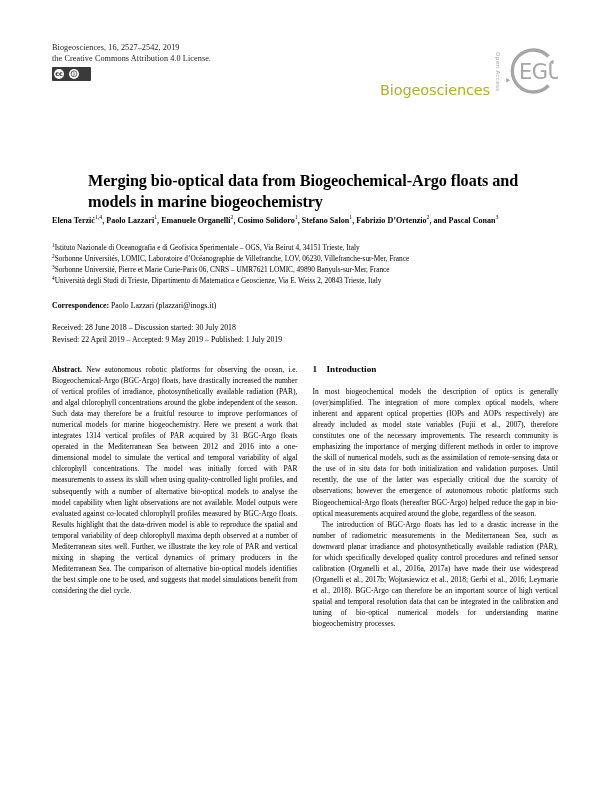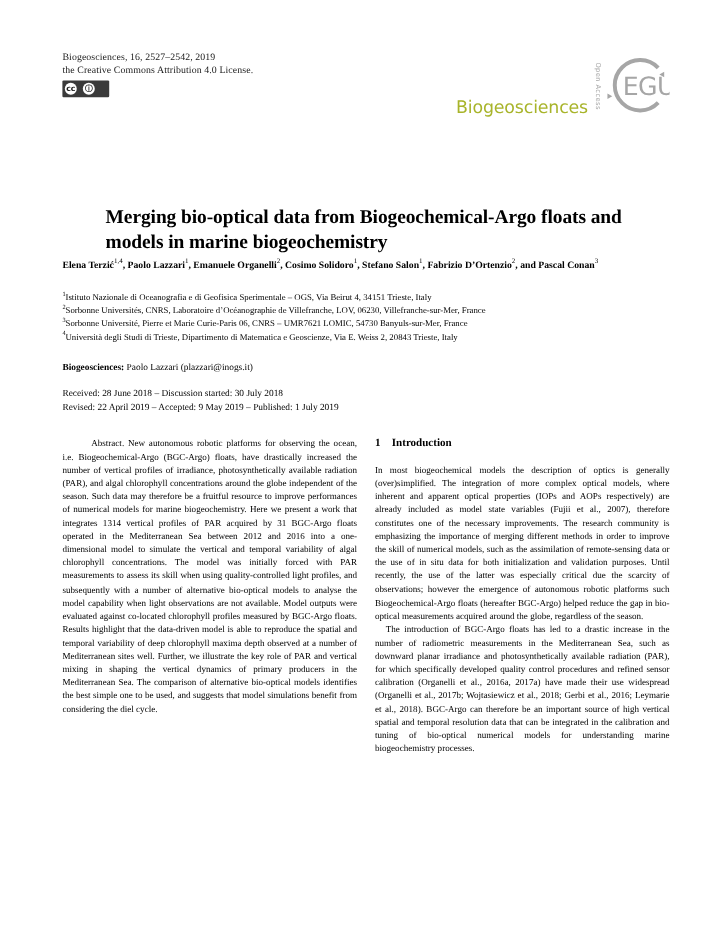--- a/index.html
+++ b/index.html
@@ -171,21 +171,21 @@
   .col {
     width: 246px;
     font-size: 7.55px;
     line-height: 11.05px;
     text-align: justify;
     -webkit-hyphens: auto;
     hyphens: auto;
   }
   .col p { margin: 0; }
   .col p.indent { text-indent: 9px; }
-  .abstract-lead { font-weight: normal; margin-left: 24px; }
+  .abstract-lead { font-weight: bold; }
 
   .sec-head {
     font-size: 9.2px;
     font-weight: bold;
     margin: 0 0 11px 0;
     display: flex;
   }
   .sec-num { width: 14px; flex: 0 0 14px; }
 
   
@@ -225,27 +225,27 @@
       <text x="17" y="35" font-family="DejaVu Sans, sans-serif" font-size="21" font-weight="normal" fill="#a6a6a6" letter-spacing="-0.5">EGU</text>
     </svg>
   </div>
 
   <h1 class="title">Merging bio-optical data from Biogeochemical-Argo floats and models in marine biogeochemistry</h1>
 
   <div class="authors">Elena Terzić<sup>1,4</sup>, Paolo Lazzari<sup>1</sup>, Emanuele Organelli<sup>2</sup>, Cosimo Solidoro<sup>1</sup>, Stefano Salon<sup>1</sup>, Fabrizio D’Ortenzio<sup>2</sup>, and Pascal Conan<sup>3</sup></div>
 
   <div class="affils">
     <div><sup>1</sup><span>Istituto Nazionale di Oceanografia e di Geofisica Sperimentale – OGS, Via Beirut 4, 34151 Trieste, Italy</span></div>
-    <div><sup>2</sup><span>Sorbonne Universités, CNRS, Laboratoire d’Océanographie de Villefranche, LOV, 06230, Villefranche-sur-Mer, France</span></div>
-    <div><sup>3</sup><span>Sorbonne Université, Pierre et Marie Curie-Paris 06, CNRS – UMR7621 LOMIC, 54730 Banyuls-sur-Mer, France</span></div>
+    <div><sup>2</sup><span>Sorbonne Universités, LOMIC, Laboratoire d’Océanographie de Villefranche, LOV, 06230, Villefranche-sur-Mer, France</span></div>
+    <div><sup>3</sup><span>Sorbonne Université, Pierre et Marie Curie-Paris 06, CNRS – UMR7621 LOMIC, 49890 Banyuls-sur-Mer, France</span></div>
     <div><sup>4</sup><span>Università degli Studi di Trieste, Dipartimento di Matematica e Geoscienze, Via E. Weiss 2, 20843 Trieste, Italy</span></div>
   </div>
 
   <div class="correspondence">
-    <b>Biogeosciences:</b>
+    <b>Correspondence:</b>
     <span>Paolo Lazzari (plazzari@inogs.it)</span>
   </div>
 
   <div class="dates">
     <div>Received: 28 June 2018 – Discussion started: 30 July 2018</div>
     <div>Revised: 22 April 2019 – Accepted: 9 May 2019 – Published: 1 July 2019</div>
   </div>
 
   <div class="columns">
 

